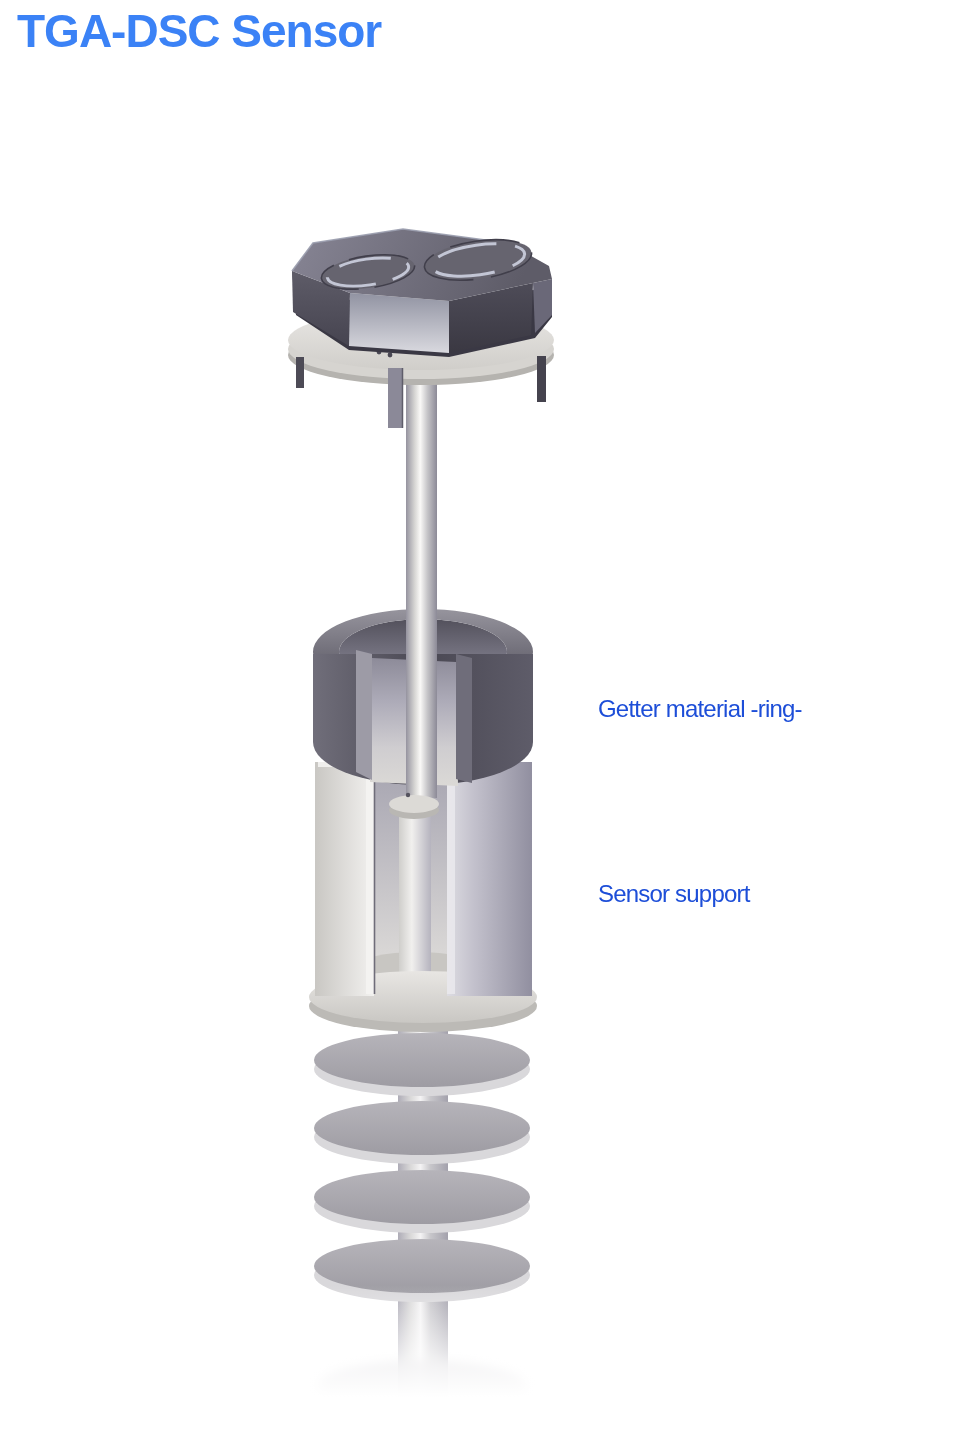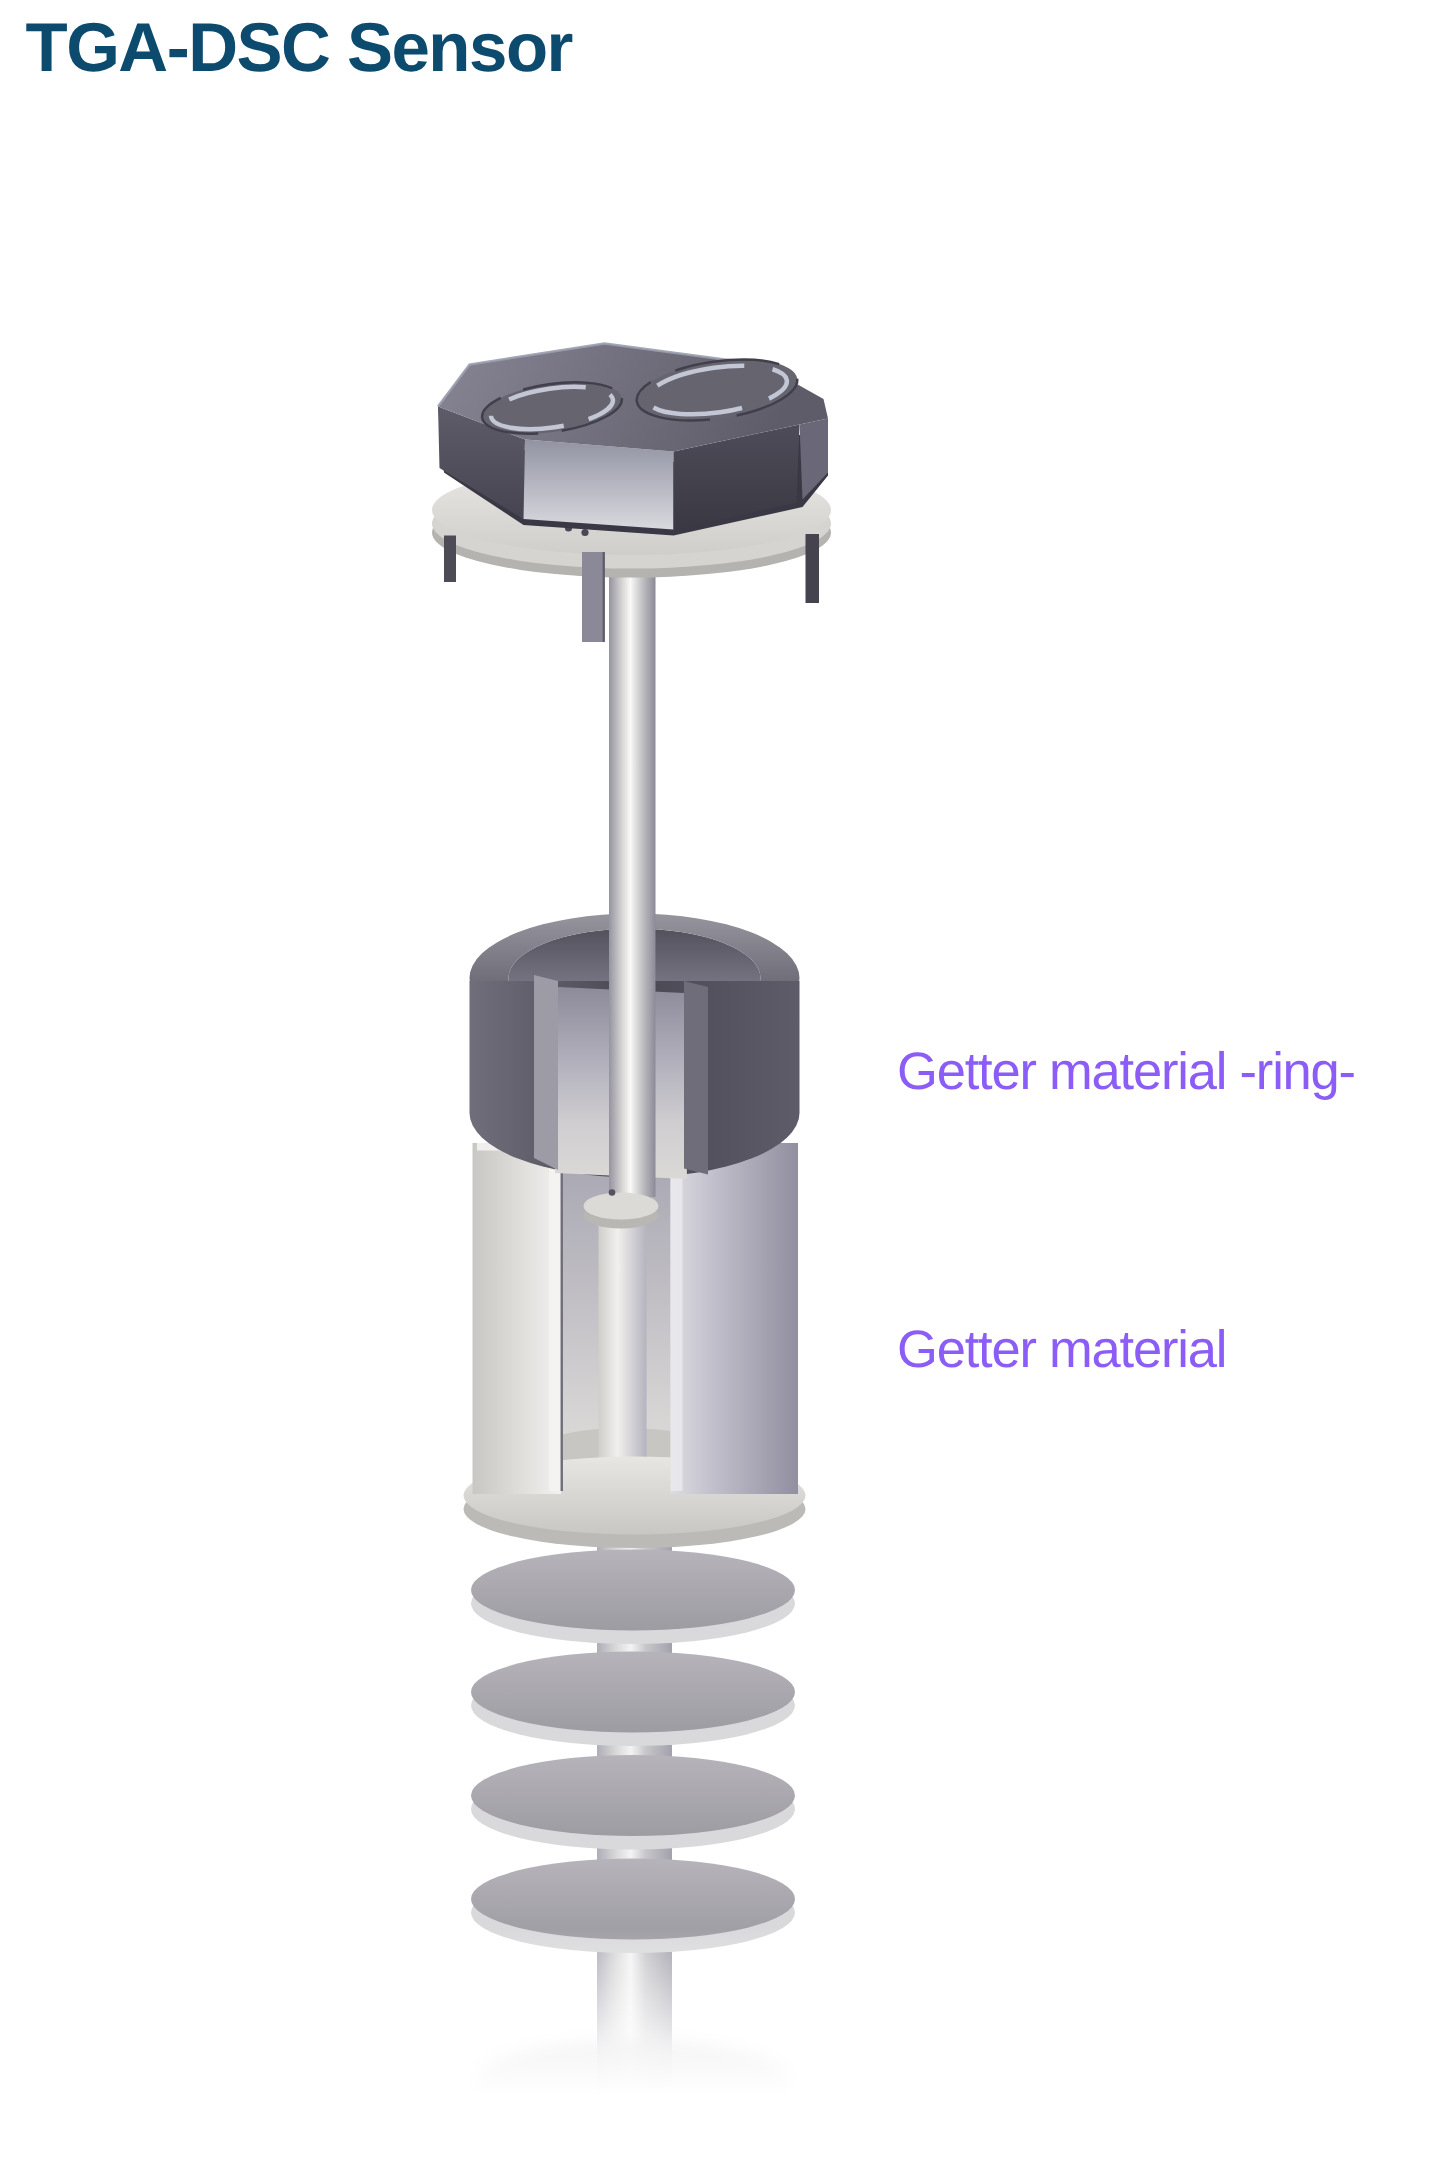--- a/index.html
+++ b/index.html
@@ -7,26 +7,26 @@
     position:relative;
     width:960px;height:1440px;
     background:#ffffff;
     overflow:hidden;
     font-family:"Liberation Sans", sans-serif;
   }
   .art{position:absolute;left:0;top:0;width:960px;height:1440px;}
   .page-title{
     position:absolute;left:17px;top:6px;
     font-size:46px;font-weight:bold;letter-spacing:-1px;
-    color:#0c4a6e;line-height:1.1;white-space:nowrap;
+    color:#3b82f6;line-height:1.1;white-space:nowrap;
   }
   .part-label{
     position:absolute;left:598px;
-    font-size:35px;font-weight:300;letter-spacing:-0.8px;
-    color:#8b5cf6;line-height:1.1;white-space:nowrap;
+    font-size:24px;font-weight:300;letter-spacing:-0.8px;
+    color:#1d4ed8;line-height:1.1;white-space:nowrap;
   }
   .lbl-ring{top:696px;}
   .lbl-support{top:881px;}
   .lbl-shield{top:1130px;}
 </style>
 </head>
 <body>
 
 <div class="stage">
 
@@ -217,15 +217,15 @@
       <rect x="388" y="368" width="15" height="60" fill="#8b8998"></rect>
       <line x1="402.5" y1="368" x2="402.5" y2="428" stroke="#5f5d6a" stroke-width="1.5"></line>
     </g>
 
     <rect x="285" y="1285" width="280" height="160" fill="url(#gFadeWhite)"></rect>
   </svg>
 
   <div class="page-title">TGA-DSC Sensor</div>
 
   <div class="part-label lbl-ring">Getter material -ring-</div>
-  <div class="part-label lbl-support">Getter material</div>
+  <div class="part-label lbl-support">Sensor support</div>
 
 </div>
 
 </body></html>

